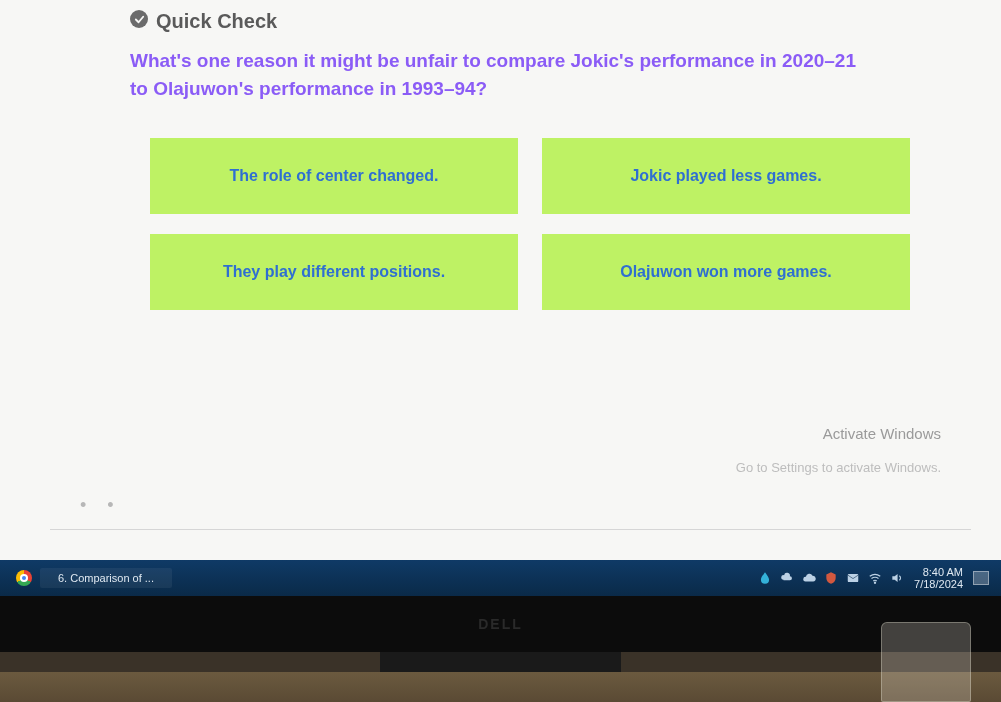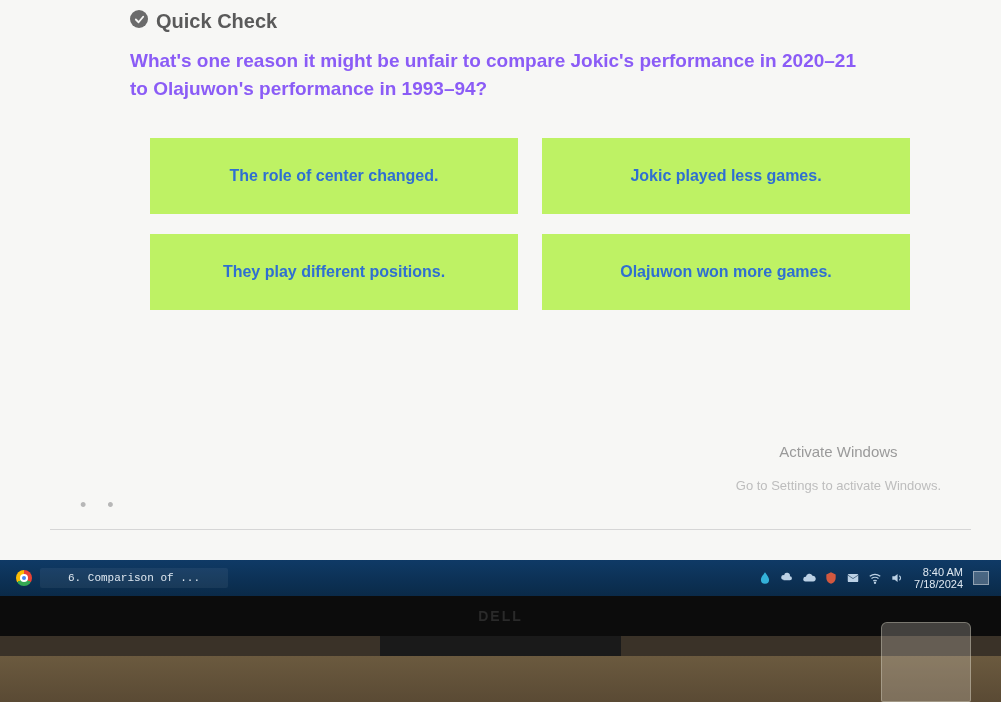--- a/index.html
+++ b/index.html
@@ -17,42 +17,42 @@
 
     .question { color: #8b5cf6; font-size: 19px; line-height: 1.45; margin-bottom: 36px; max-width: 740px; font-weight: bold; }
 
     .answers { display: grid; grid-template-columns: 1fr 1fr; gap: 20px 24px; max-width: 760px; margin-left: 20px; }
     .answer {
       background: #bef264; height: 76px; display: flex; align-items: center; justify-content: center;
       color: #2f6fd1; font-weight: 700; font-size: 16px; text-align: center; cursor: pointer;
       border: none; padding: 0 14px;
     }
 
-    .watermark { position: absolute; right: 60px; bottom: 67px; text-align: center; }
+    .watermark { position: absolute; right: 60px; bottom: 85px; text-align: right; }
     .watermark .w1 { color: #9a9a9a; font-size: 15px; }
     .watermark .w2 { color: #bdbdbd; font-size: 13px; margin-top: 18px; }
 
     .dots { position: absolute; left: 80px; bottom: 44px; color: #b7b7b7; font-size: 18px; letter-spacing: 8px; }
 
     .hr { position: absolute; left: 50px; right: 30px; bottom: 30px; height: 1px; background: #d6d6d6; }
 
     .taskbar { height: 36px; background: linear-gradient(#0f3a66, #0a2a48); display: flex; align-items: center; justify-content: space-between; padding: 0 12px 0 16px; color: #dfe8f1; font-size: 11px; }
     .task-left { display: flex; align-items: center; gap: 8px; }
     .chrome { width: 16px; height: 16px; border-radius: 50%; background: conic-gradient(#ea4335 0 120deg, #34a853 120deg 240deg, #fbbc05 240deg 360deg); position: relative; }
     .chrome::after { content:""; position:absolute; inset:4px; background:#fff; border-radius:50%; }
     .chrome::before { content:""; position:absolute; inset:6px; background:#4285f4; border-radius:50%; z-index:1; }
-    .task-title { background: rgba(255,255,255,0.06); padding: 4px 28px; border-radius: 2px; font-family: Liberation Mono, monospace; }
+    .task-title { background: rgba(255,255,255,0.06); padding: 4px 18px; border-radius: 2px; }
 
     .tray { display: flex; align-items: center; gap: 10px; }
     .tray-icons { display: flex; gap: 8px; align-items: center; opacity: .9; }
     .tray-ic { width: 14px; height: 14px; display:flex; align-items:center; justify-content:center; }
     .clock { line-height: 1.1; text-align: right; }
     .actn { width: 16px; height: 14px; background: rgba(255,255,255,.25); border:1px solid rgba(255,255,255,.4); }
 
-    .bezel { height: 40px; background: #0c0c0c; display:flex; align-items:center; justify-content:center; }
+    .bezel { height: 56px; background: #0c0c0c; display:flex; align-items:center; justify-content:center; }
     .brand { font-family: Arial; color:#2a2a2a; font-weight:900; letter-spacing:2px; font-size:14px; }
     .stand { height: 20px; background: #1a1a1a; margin: 0 380px; }
     .desk { flex:1; background: linear-gradient(#6b5a3f, #5a4a34); position: relative; }
     .cup { position:absolute; right:30px; bottom:0; width:90px; height:80px; background: rgba(230,225,210,.25); border:1px solid rgba(230,225,210,.35); border-radius: 6px 6px 2px 2px; }
   </style>
 </head>
 <body>
 
 <div class="screen">
   <div class="content">

